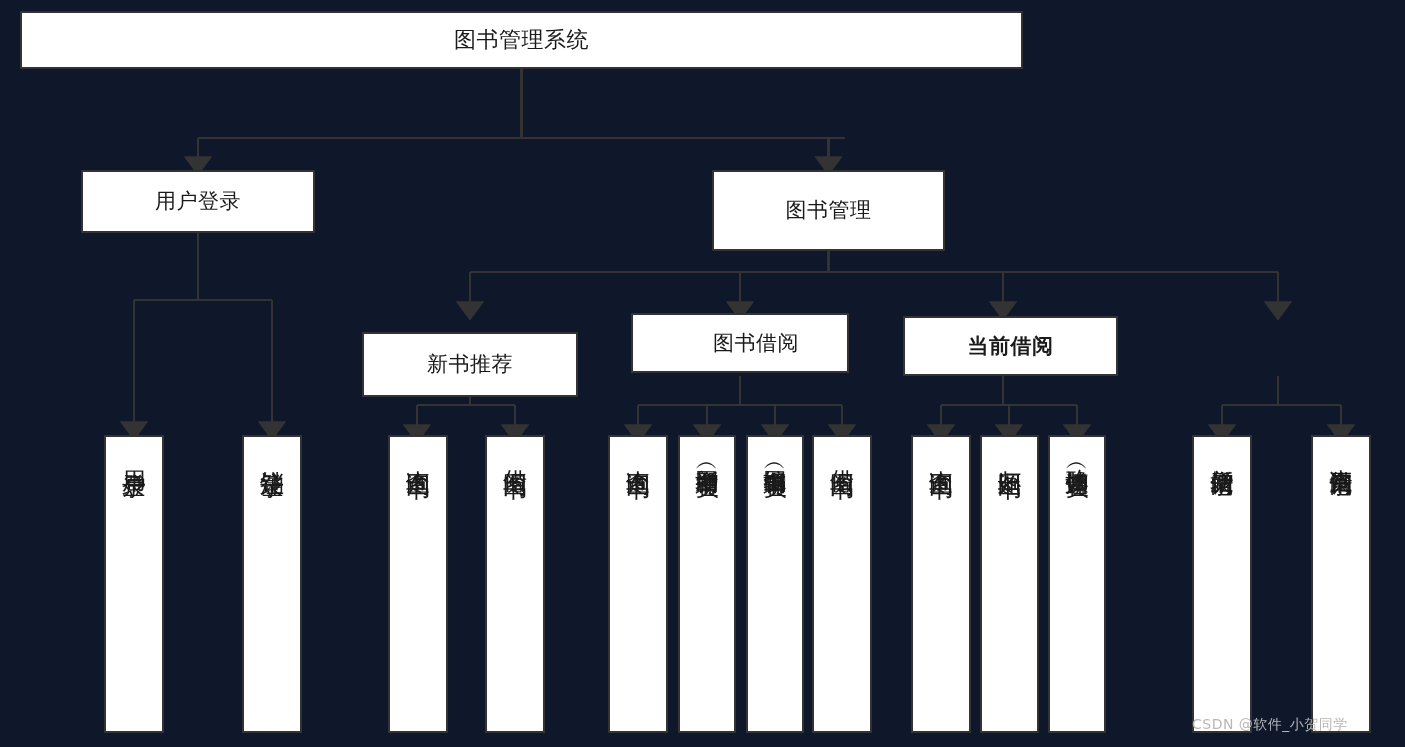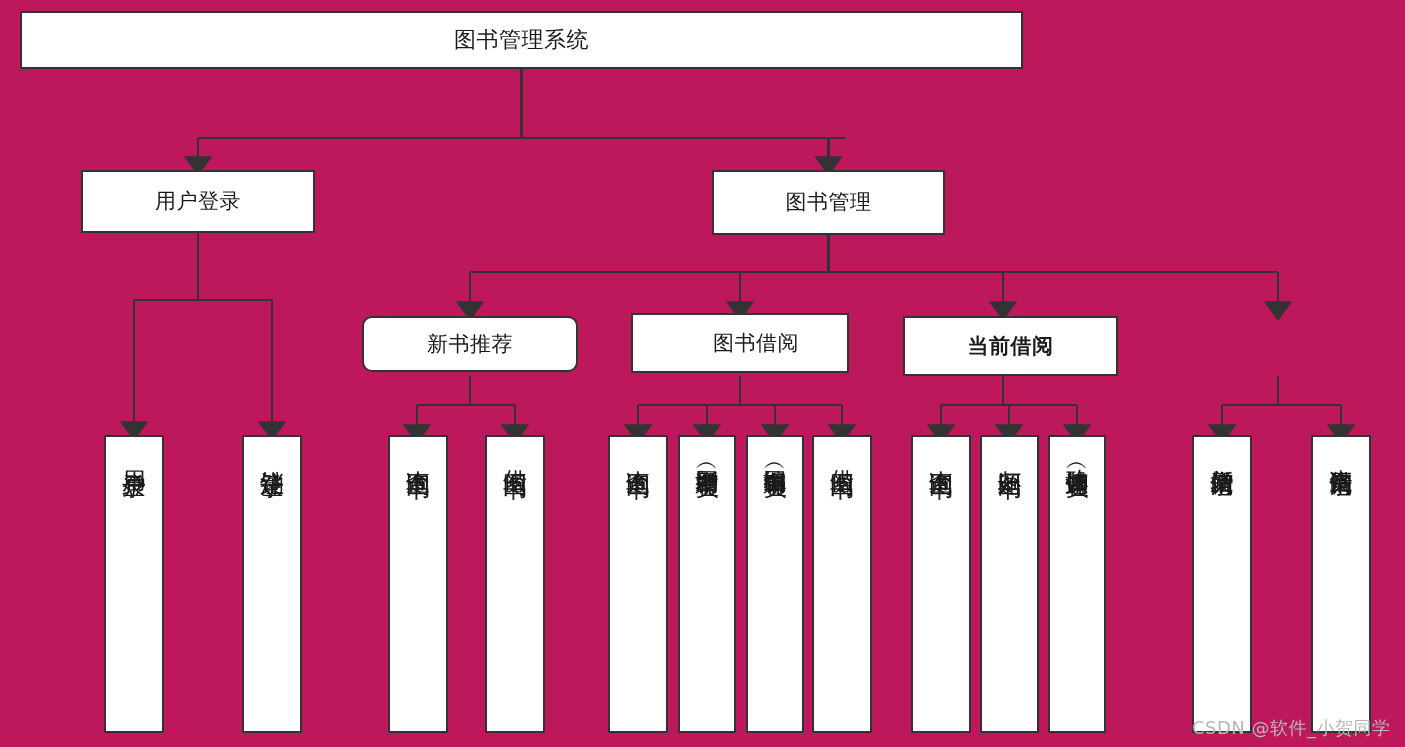--- a/index.html
+++ b/index.html
@@ -8,21 +8,21 @@
     padding: 0;
     background: #ffffff;
   }
   body {
     font-family: "DejaVu Sans", "Liberation Sans", sans-serif;
   }
   #canvas {
     position: relative;
     width: 1405px;
     height: 747px;
-    background: #be185d;
+    background: #0f172a;
     overflow: hidden;
   }
   svg.connectors {
     position: absolute;
     left: 0;
     top: 0;
     width: 1405px;
     height: 747px;
     pointer-events: none;
   }
@@ -62,21 +62,21 @@
     line-height: 1;
     letter-spacing: 2px;
     white-space: nowrap;
   }
   .node.vert.tall .label {
     font-size: 23px;
     letter-spacing: 1px;
   }
   .watermark {
     position: absolute;
-    font-size: 18px;
+    font-size: 14px;
     color: #b7b7b7;
     letter-spacing: 0.5px;
     white-space: nowrap;
     user-select: none;
   }
 </style>
 </head>
 <body>
 
 <div id="canvas">
@@ -132,25 +132,25 @@
     </g>
   </svg>
 
   <div class="node horiz root" style="left:20px; top:11px; width:1003px; height:58px;">
     <span class="label">图书管理系统</span>
   </div>
 
   <div class="node horiz" style="left:81px; top:170px; width:234px; height:63px;">
     <span class="label">用户登录</span>
   </div>
-  <div class="node horiz" style="left:712px; top:170px; width:233px; height:65px;">
+  <div class="node horiz" style="left:712px; top:170px; width:233px; height:81px;">
     <span class="label">图书管理</span>
   </div>
 
-  <div class="node horiz" style="left:362px; top:316px; width:216px; height:56px;border-radius:10px;">
+  <div class="node horiz" style="left:362px; top:332px; width:216px; height:65px;">
     <span class="label">新书推荐</span>
   </div>
   <div class="node horiz" style="left:631px; top:313px; width:218px; height:60px;padding-left:32px;">
     <span class="label">图书借阅</span>
   </div>
   <div class="node horiz" style="left:903px; top:316px; width:215px; height:60px;font-weight:bold;">
     <span class="label">当前借阅</span>
   </div>
 
   <div class="node vert" style="left:104px; top:435px; width:60px; height:298px;">

